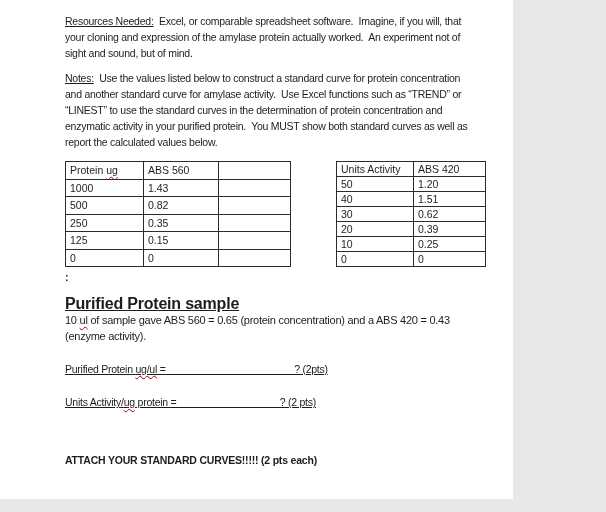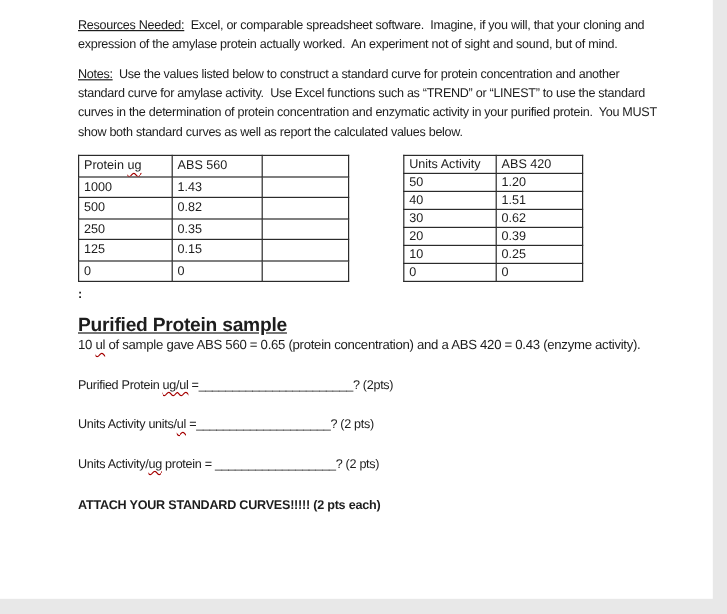--- a/index.html
+++ b/index.html
@@ -1,32 +1,32 @@
 <!DOCTYPE html>
 <html><head>
 <meta charset="utf-8">
 <style>
   * { margin:0; padding:0; box-sizing:border-box; }
   html,body { width:606px; height:512px; }
   body { background:#e8e8e8; font-family:"Liberation Sans", sans-serif; color:#1d1d1d; }
   .canvas { position:relative; width:606px; height:512px; background:#e8e8e8; overflow:hidden; }
-  .page { position:absolute; left:0; top:0; width:594px; height:499px; background:#ffffff; padding:13px 38px 0 65px; }
+  .page { position:absolute; left:0; top:0; width:513px; height:499px; background:#ffffff; padding:13px 38px 0 65px; }
   .para { font-size:10.5px; line-height:16px; letter-spacing:-0.25px; white-space:pre-wrap; margin-bottom:9px; }
   .uline { text-decoration:underline; }
   .tables { display:flex; margin-top:11px; }
   table.t { border-collapse:collapse; table-layout:fixed; }
   .t th, .t td { border:1px solid #2b2b2b; font-size:10.5px; font-weight:normal; text-align:left; vertical-align:middle; padding:1px 4px; line-height:12px; height:15px; white-space:nowrap; overflow:hidden; }
   .t-left { width:225px; }
   .t-right { width:149px; margin-left:45px; }
   .colonline { font-size:10.5px; font-weight:bold; margin-top:3px; line-height:14px; }
   .sample-head { font-size:16px; font-weight:bold; text-decoration:underline; margin-top:12px; line-height:16px; letter-spacing:-0.2px; }
   .bodyline { font-size:11px; line-height:16px; letter-spacing:-0.25px; white-space:pre-wrap; }
-  .q { font-size:10.5px; line-height:16px; letter-spacing:-0.25px; white-space:pre-wrap; margin-top:17px; }
+  .q { font-size:10.5px; line-height:16px; letter-spacing:-0.25px; white-space:pre-wrap; margin-top:17px;text-decoration:underline; }
   .sq { text-decoration:underline wavy #a40000; text-decoration-thickness:1px; text-underline-offset:2px; }
-  .attach { font-size:10.5px; font-weight:bold; letter-spacing:-0.2px; margin-top:20px; }
+  .attach { font-size:10.5px; font-weight:bold; letter-spacing:-0.2px; margin-top:44px; }
 </style>
 </head>
 <body>
 
 <div class="canvas">
   <div class="page">
 
     <p class="para"><span class="uline">Resources Needed:</span><span>  Excel, or comparable spreadsheet software.  Imagine, if you will, that your cloning and expression of the amylase protein actually worked.  An experiment not of sight and sound, but of mind.</span></p>
 
     <p class="para"><span class="uline">Notes:</span><span>  Use the values listed below to construct a standard curve for protein concentration and another standard curve for amylase activity.  Use Excel functions such as “TREND” or “LINEST” to use the standard curves in the determination of protein concentration and enzymatic activity in your purified protein.  You MUST show both standard curves as well as report the calculated values below.</span></p>
@@ -113,20 +113,19 @@
     </div>
 
     <p class="colonline">:</p>
 
     <p class="sample-head">Purified Protein sample</p>
 
     <p class="bodyline"><span>10 </span><span class="sq">ul</span><span> of sample gave ABS 560 = 0.65 (protein concentration) and a ABS 420 = 0.43 (enzyme activity).</span></p>
 
     <p class="q"><span>Purified Protein </span><span class="sq">ug/ul</span><span> =</span><span>_______________________</span><span>? (2pts)</span></p>
 
-    <p class="q"><span>Units Activity units/</span><span class="sq">ul</span><span> =</span><span>____________________</span><span>? (2 pts)</span></p>
 
     <p class="q"><span>Units Activity/</span><span class="sq">ug</span><span> protein = </span><span>__________________</span><span>? (2 pts)</span></p>
 
     <p class="attach">ATTACH YOUR STANDARD CURVES!!!!! (2 pts each)</p>
 
   </div>
 </div>
 
 </body></html>

